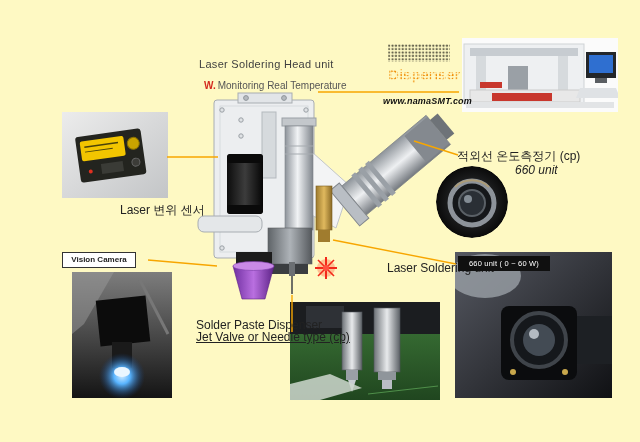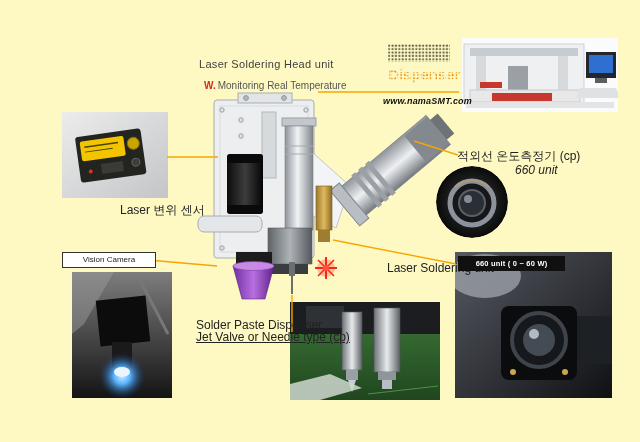--- a/index.html
+++ b/index.html
@@ -278,29 +278,29 @@
   </svg>
 
   <div class="abs z4 title" style="left:199px; top:58px;">Laser Soldering Head unit</div>
 
   <div class="abs z4 note" style="left:204px; top:80px;">
     <span class="mark">W.</span><span>Monitoring Real Temperature</span>
   </div>
 
   <div class="abs z4 lbl" style="left:120px; top:202px;">Laser 변위 센서</div>
 
-  <div class="abs z4 boxlabel" style="left:62px; top:252px; width:94px; height:16px;">Vision Camera</div>
+  <div class="abs z4 boxlabel" style="left:62px; top:252px; width:74px; height:16px;font-weight:bold;">Vision Camera</div>
 
   <div class="abs z4 website" style="left:383px; top:96px;font-style:italic;">www.namaSMT.com</div>
 
   <div class="abs z4 lbl" style="left:457px; top:148px;">적외선 온도측정기 (cp)</div>
 
   <div class="abs z4 lbl" style="left:515px; top:163px;font-style:italic;">660 unit</div>
 
   <div class="abs z4 lbl" style="left:387px; top:261px;">Laser Soldering unit</div>
 
-  <div class="abs z4 badge" style="left:458px; top:256px; width:107px; height:15px;font-weight:bold;">660 unit ( 0 ~ 60 W)</div>
+  <div class="abs z4 badge" style="left:458px; top:256px; width:92px; height:15px;">660 unit ( 0 ~ 60 W)</div>
 
   <div class="abs z4 lbl" style="left:196px; top:318px;">Solder Paste Dispenser</div>
 
   <div class="abs z4 lbl" style="left:196px; top:330px;text-decoration:underline;">Jet Valve or Needle type (cp)</div>
 
 </div>
 
 </body></html>

